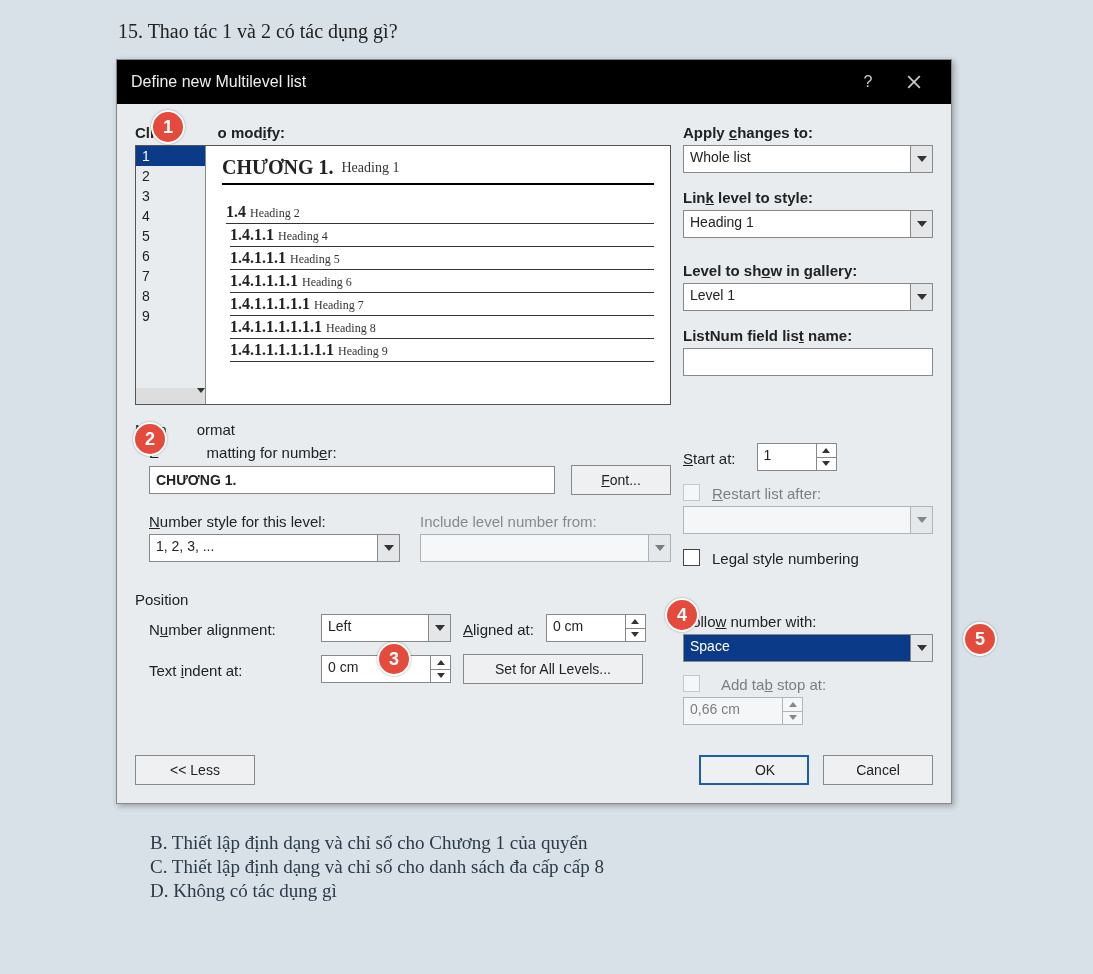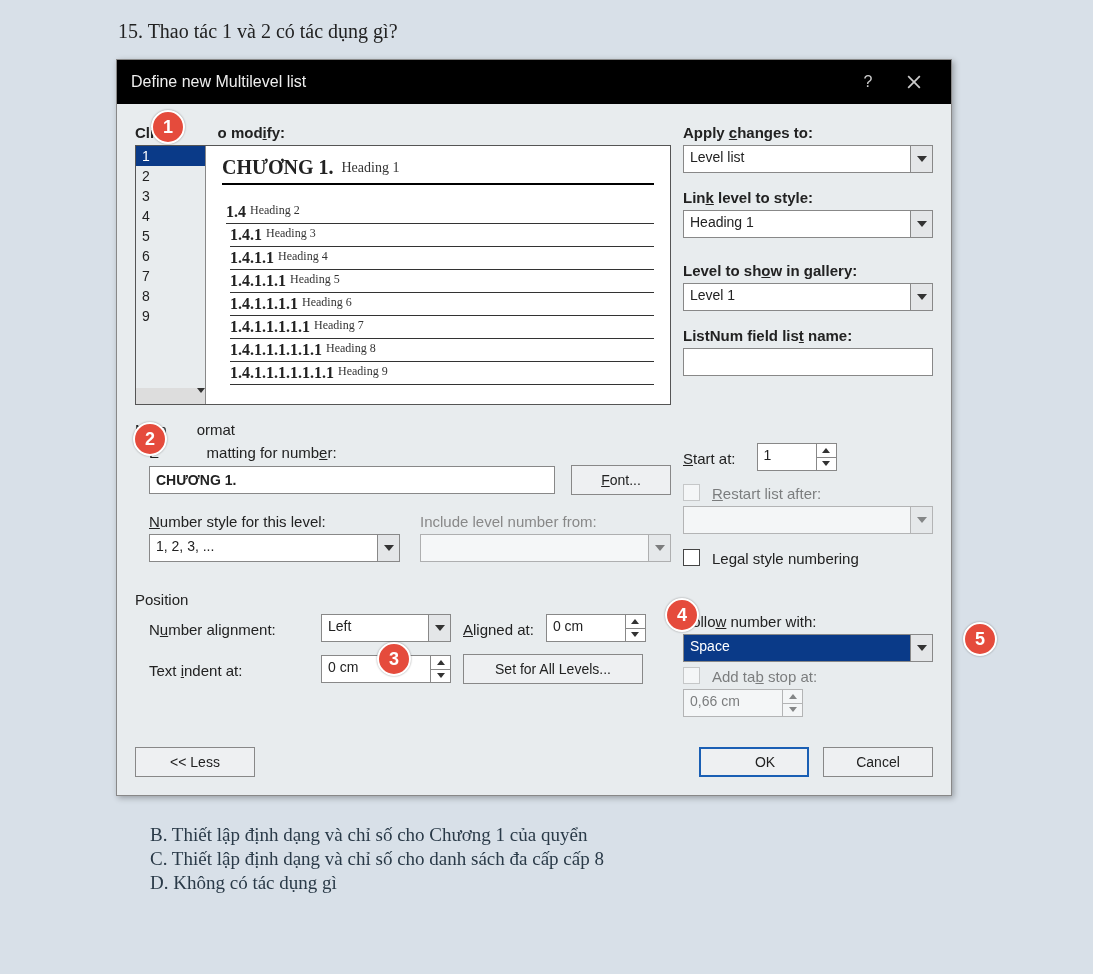--- a/index.html
+++ b/index.html
@@ -72,21 +72,21 @@
     padding: 10px 16px;
     overflow:hidden;
     font-family: "Times New Roman", serif;
   }
   .pv-head {
     font-weight:bold; font-size: 20px; display:flex; align-items:center;
     border-bottom: 2px solid #000; padding-bottom: 4px; margin-bottom: 16px;
   }
   .pv-head .hlabel { font-weight:normal; font-size:14px; margin-left:8px; color:#333; }
   .pv-line {
-    display:flex; align-items:flex-start;
+    display:flex; align-items:flex-end;
     border-bottom: 1.5px solid #333;
     padding: 2px 0;
     margin-left: 4px;
   }
   .pv-line .num { font-weight:bold; font-size:16px; }
   .pv-line .hl { font-size:12px; margin-left:4px; color:#333; }
   .field {
     display:flex; align-items:center;
     border: 1px solid #888;
     background:#fff;
@@ -184,24 +184,20 @@
           <div class="preview">
             <div class="pv-head">
               <span>CHƯƠNG 1.</span>
               <span class="hlabel">Heading 1</span>
             </div>
             <div class="pv-line">
                 <span class="num">1.4</span>
                 <span class="hl">Heading 2</span>
               </div>
             <div class="pv-line" style="margin-left:8px">
-                <span class="num">1.4.1</span>
-                <span class="hl">Heading 3</span>
-              </div>
-            <div class="pv-line" style="margin-left:8px">
                 <span class="num">1.4.1.1</span>
                 <span class="hl">Heading 4</span>
               </div>
             <div class="pv-line" style="margin-left:8px">
                 <span class="num">1.4.1.1.1</span>
                 <span class="hl">Heading 5</span>
               </div>
             <div class="pv-line" style="margin-left:8px">
                 <span class="num">1.4.1.1.1.1</span>
                 <span class="hl">Heading 6</span>
@@ -218,21 +214,21 @@
                 <span class="num">1.4.1.1.1.1.1.1.1</span>
                 <span class="hl">Heading 9</span>
               </div>
           </div>
         </div>
       </div>
 
       <div class="right-col">
         <div class="group-label">Apply <span class="underline">c</span>hanges to:</div>
         <div class="combo">
-          <div class="val">Level list</div>
+          <div class="val">Whole list</div>
           <div class="drop-btn">
               <div class="tri-down"></div>
             </div>
         </div>
 
         <div class="group-label" style="margin-top:16px">Lin<span class="underline">k</span> level to style:</div>
         <div class="combo">
           <div class="val">Heading 1</div>
           <div class="drop-btn">
               <div class="tri-down"></div>
@@ -368,21 +364,21 @@
 
       <div class="right-col">
         <div style="height:22px"></div>
         <div class="label">Follo<span class="underline">w</span> number with:</div>
         <div class="combo">
           <div class="val sel">Space</div>
           <div class="drop-btn">
               <div class="tri-down"></div>
             </div>
         </div>
-        <div style="display:flex;align-items:center;gap:6px;opacity:.55">
+        <div style="display:flex;align-items:center;gap:15px;margin-top:8px;opacity:.55">
           <span class="checkbox disabled"></span>
           <span class="label">Add ta<span class="underline">b</span> stop at:</span>
         </div>
         <div class="spinbox" style="width:120px;opacity:.55">
           <div class="sv">0,66 cm</div>
           <div class="sp-btns">
               <div class="spb">
                 <div class="tri-up"></div>
               </div>
               <div class="spb">

